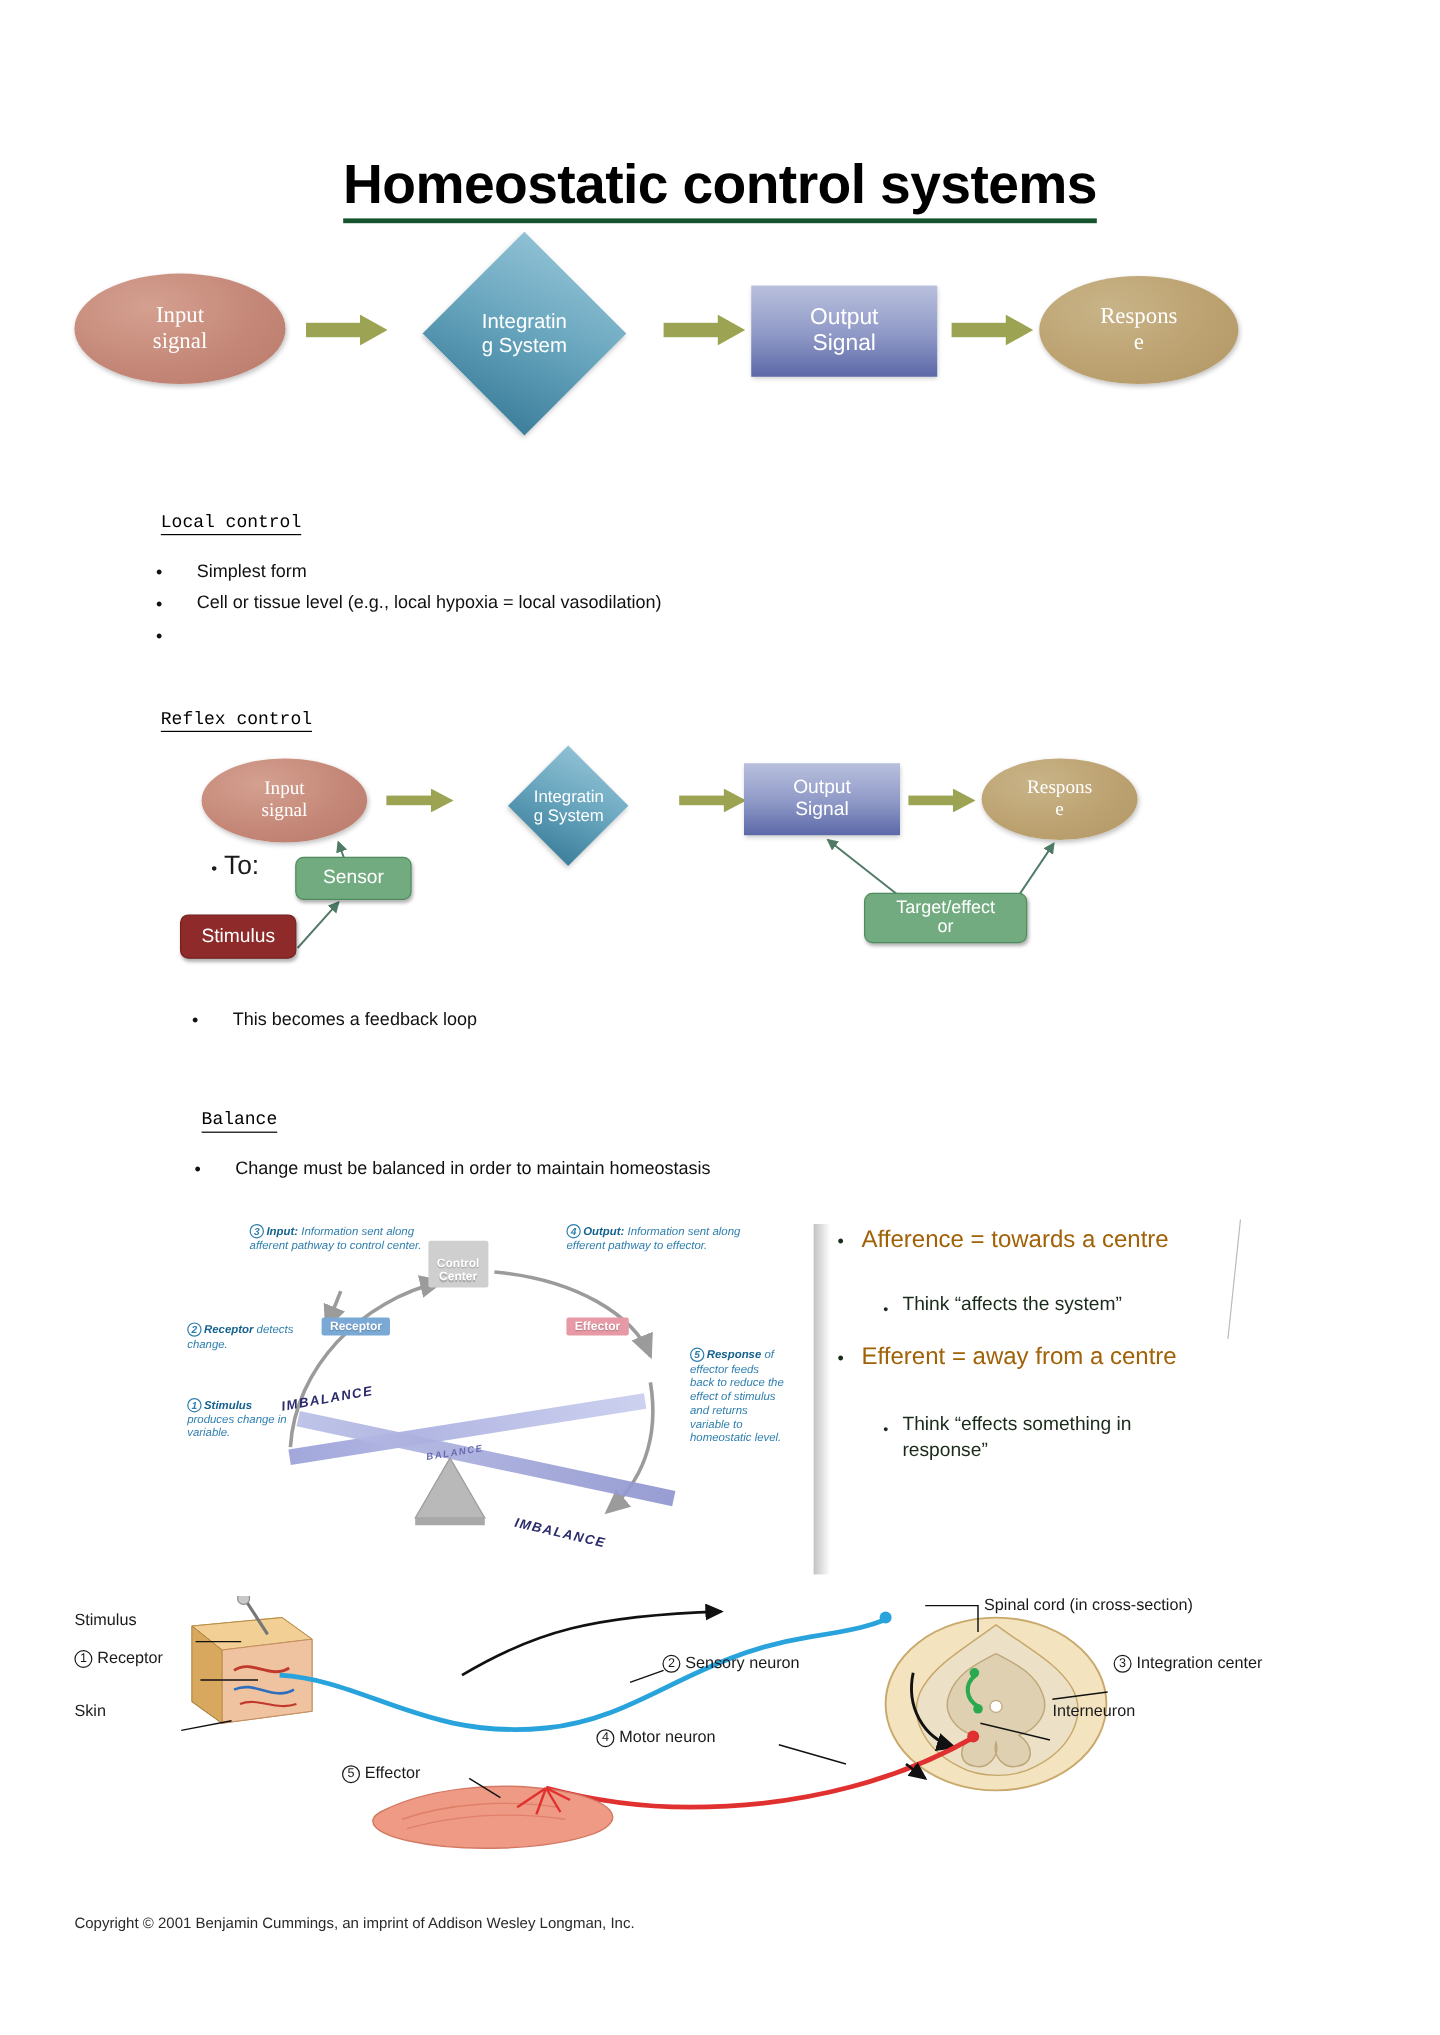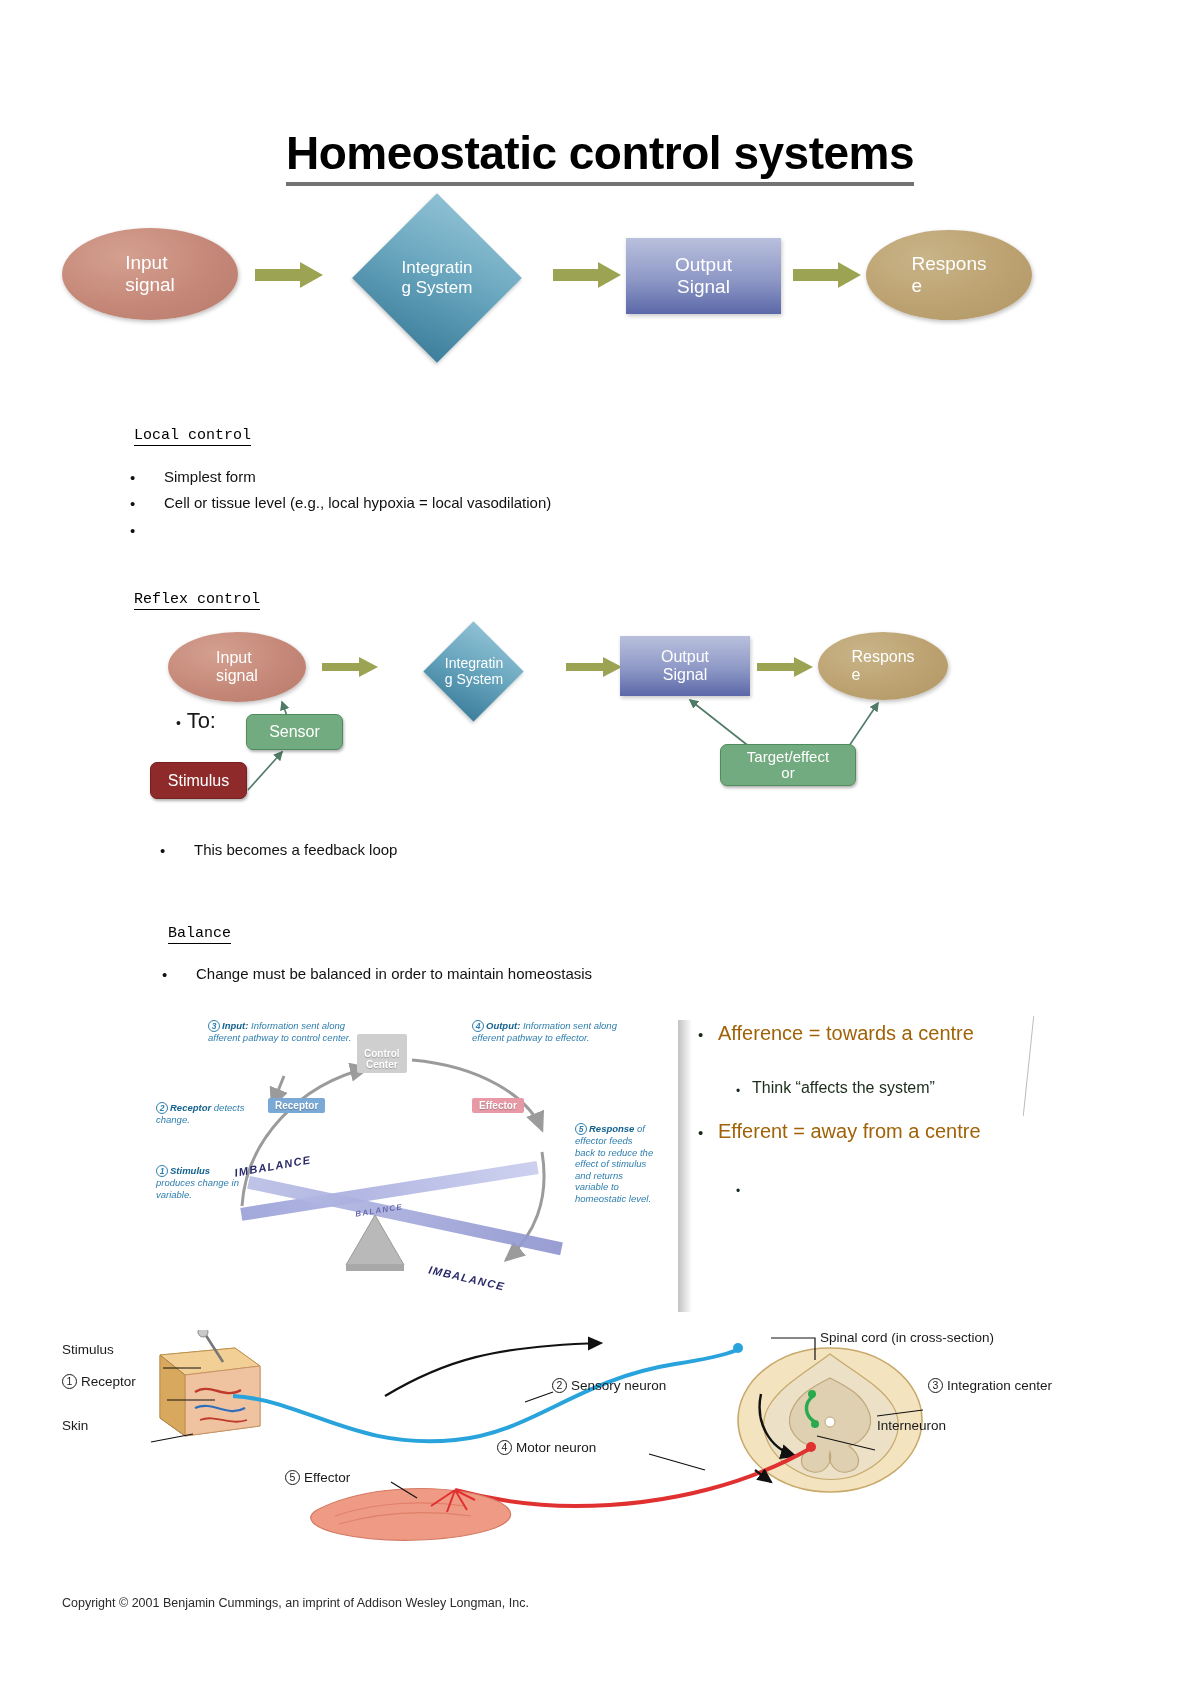--- a/index.html
+++ b/index.html
@@ -22,32 +22,34 @@
     left: 0; top: 126px;
     width: 1200px;
     text-align: center;
     font-size: 46px;
     font-weight: bold;
     color: #000000;
     letter-spacing: -0.5px;
     border-bottom: none;
   }
   .doc-title span {
-    border-bottom: 4px solid #737373;
+    border-bottom: 4px solid #14532d;
     padding-bottom: 3px;
   }
 
   
   .flow { position: absolute; }
   .oval {
     border-radius: 50%;
     display: flex; align-items: center; justify-content: center;
+    text-align: center;
     color: #ffffff;
     line-height: 1.15;
     box-shadow: 1px 2px 4px rgba(0,0,0,0.25);
+    font-family: Liberation Serif, serif;
   }
   .oval-input {
     background: radial-gradient(ellipse at 35% 30%, #d4a090 0%, #c58878 55%, #b87a6a 100%);
   }
   .oval-response {
     background: radial-gradient(ellipse at 35% 30%, #c8b488 0%, #bda271 55%, #b09765 100%);
   }
   .diamond-wrap { position: absolute; }
   .diamond {
     width: 100%; height: 100%;
@@ -455,20 +457,21 @@
     <div class="aff-bullet" style="left:20px; top:14px;">•</div>
     <div class="aff-l1" style="left:40px; top:8px; width:280px;">Afference = towards a centre</div>
 
     <div class="aff-bullet" style="left:58px; top:72px; font-size:12px;">•</div>
     <div class="aff-sub" style="left:74px; top:66px; width:270px;">Think “affects the system”</div>
 
     <div class="aff-bullet" style="left:20px; top:112px;">•</div>
     <div class="aff-l2" style="left:40px; top:106px; width:280px;">Efferent = away from a centre</div>
 
     <div class="aff-bullet" style="left:58px; top:172px; font-size:12px;">•</div>
+    <div class="aff-sub" style="left:74px; top:166px; width:265px;">Think “effects something in response”</div>
   </div>
 
   <div class="fig-arc">
 
     <svg style="position:absolute; left:0; top:0; width:1090px; height:250px;" viewBox="0 0 1090 250">
       <defs>
         <marker id="blk" markerWidth="9" markerHeight="9" refX="6" refY="3.2" orient="auto">
           <path d="M0,0 L7,3.2 L0,6.4 z" fill="#111"></path>
         </marker>
       </defs>

